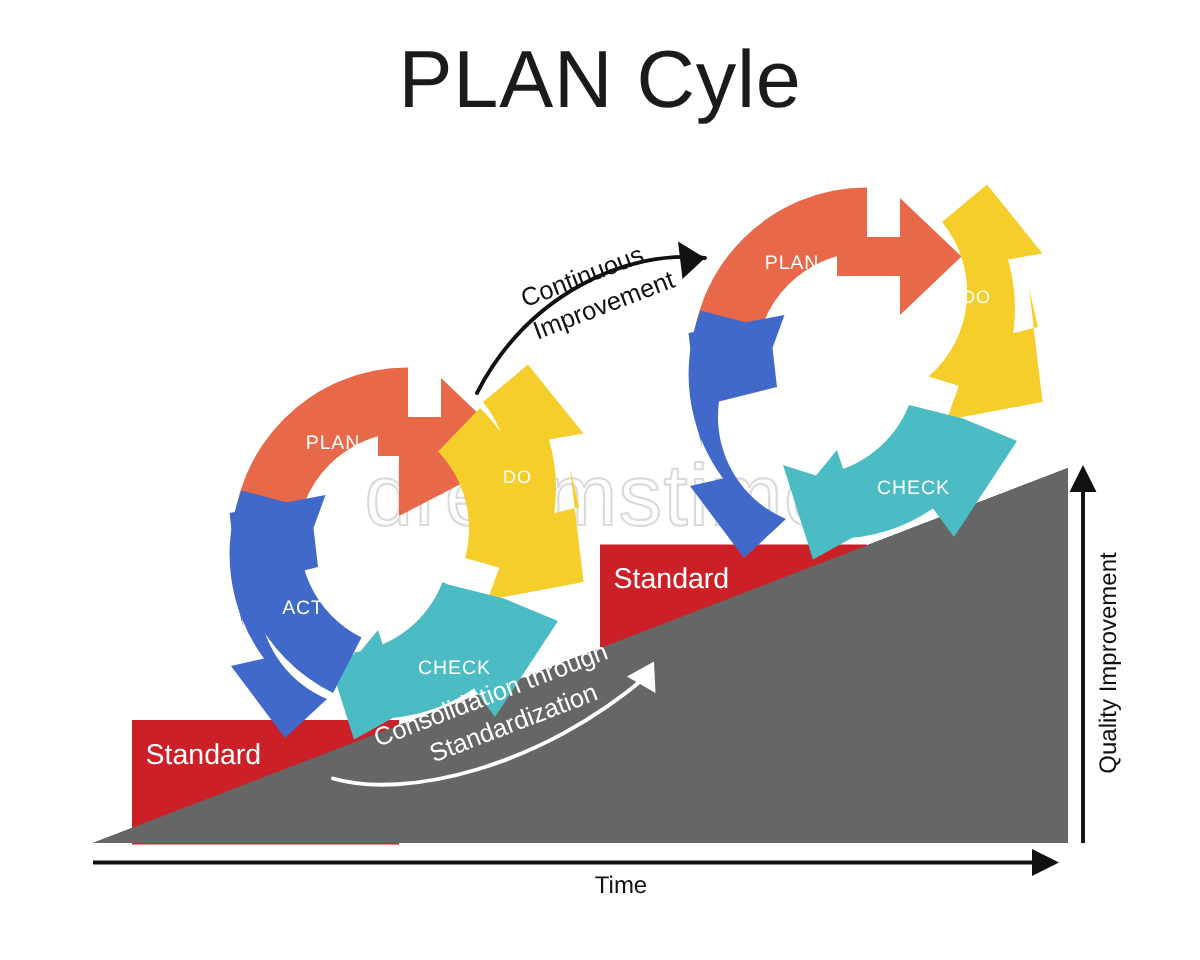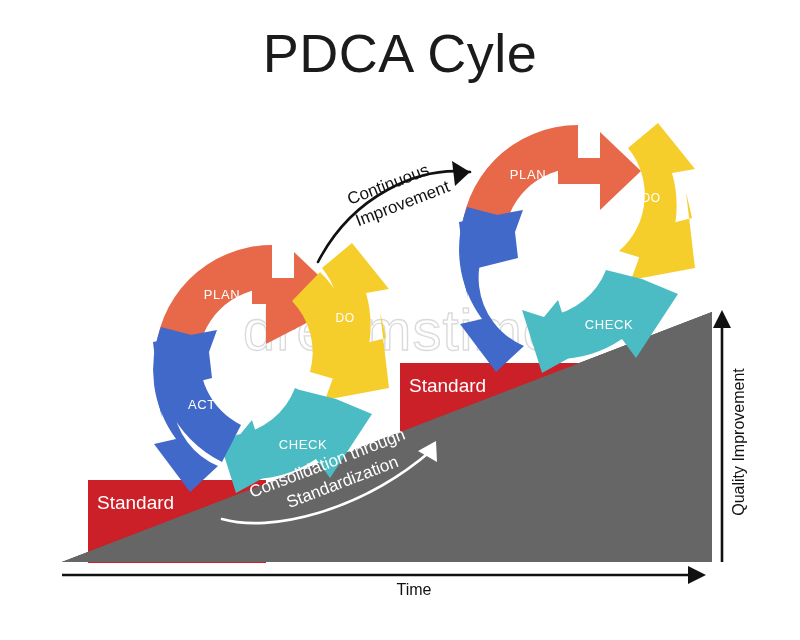--- a/index.html
+++ b/index.html
@@ -73,21 +73,21 @@
     stroke: #d9d9d9;
     stroke-width: 1.4;
     letter-spacing: 1px;
   }
 </style>
 </head>
 <body>
 
 <div id="stage">
 
-  <div id="diagram-title">PDCA Cyle</div>
+  <div id="diagram-title">PLAN Cyle</div>
 
   <svg class="canvas" viewBox="0 0 800 640">
 
     <defs>
 
       <g id="seg-arrow">
         
       </g>
     </defs>
 

